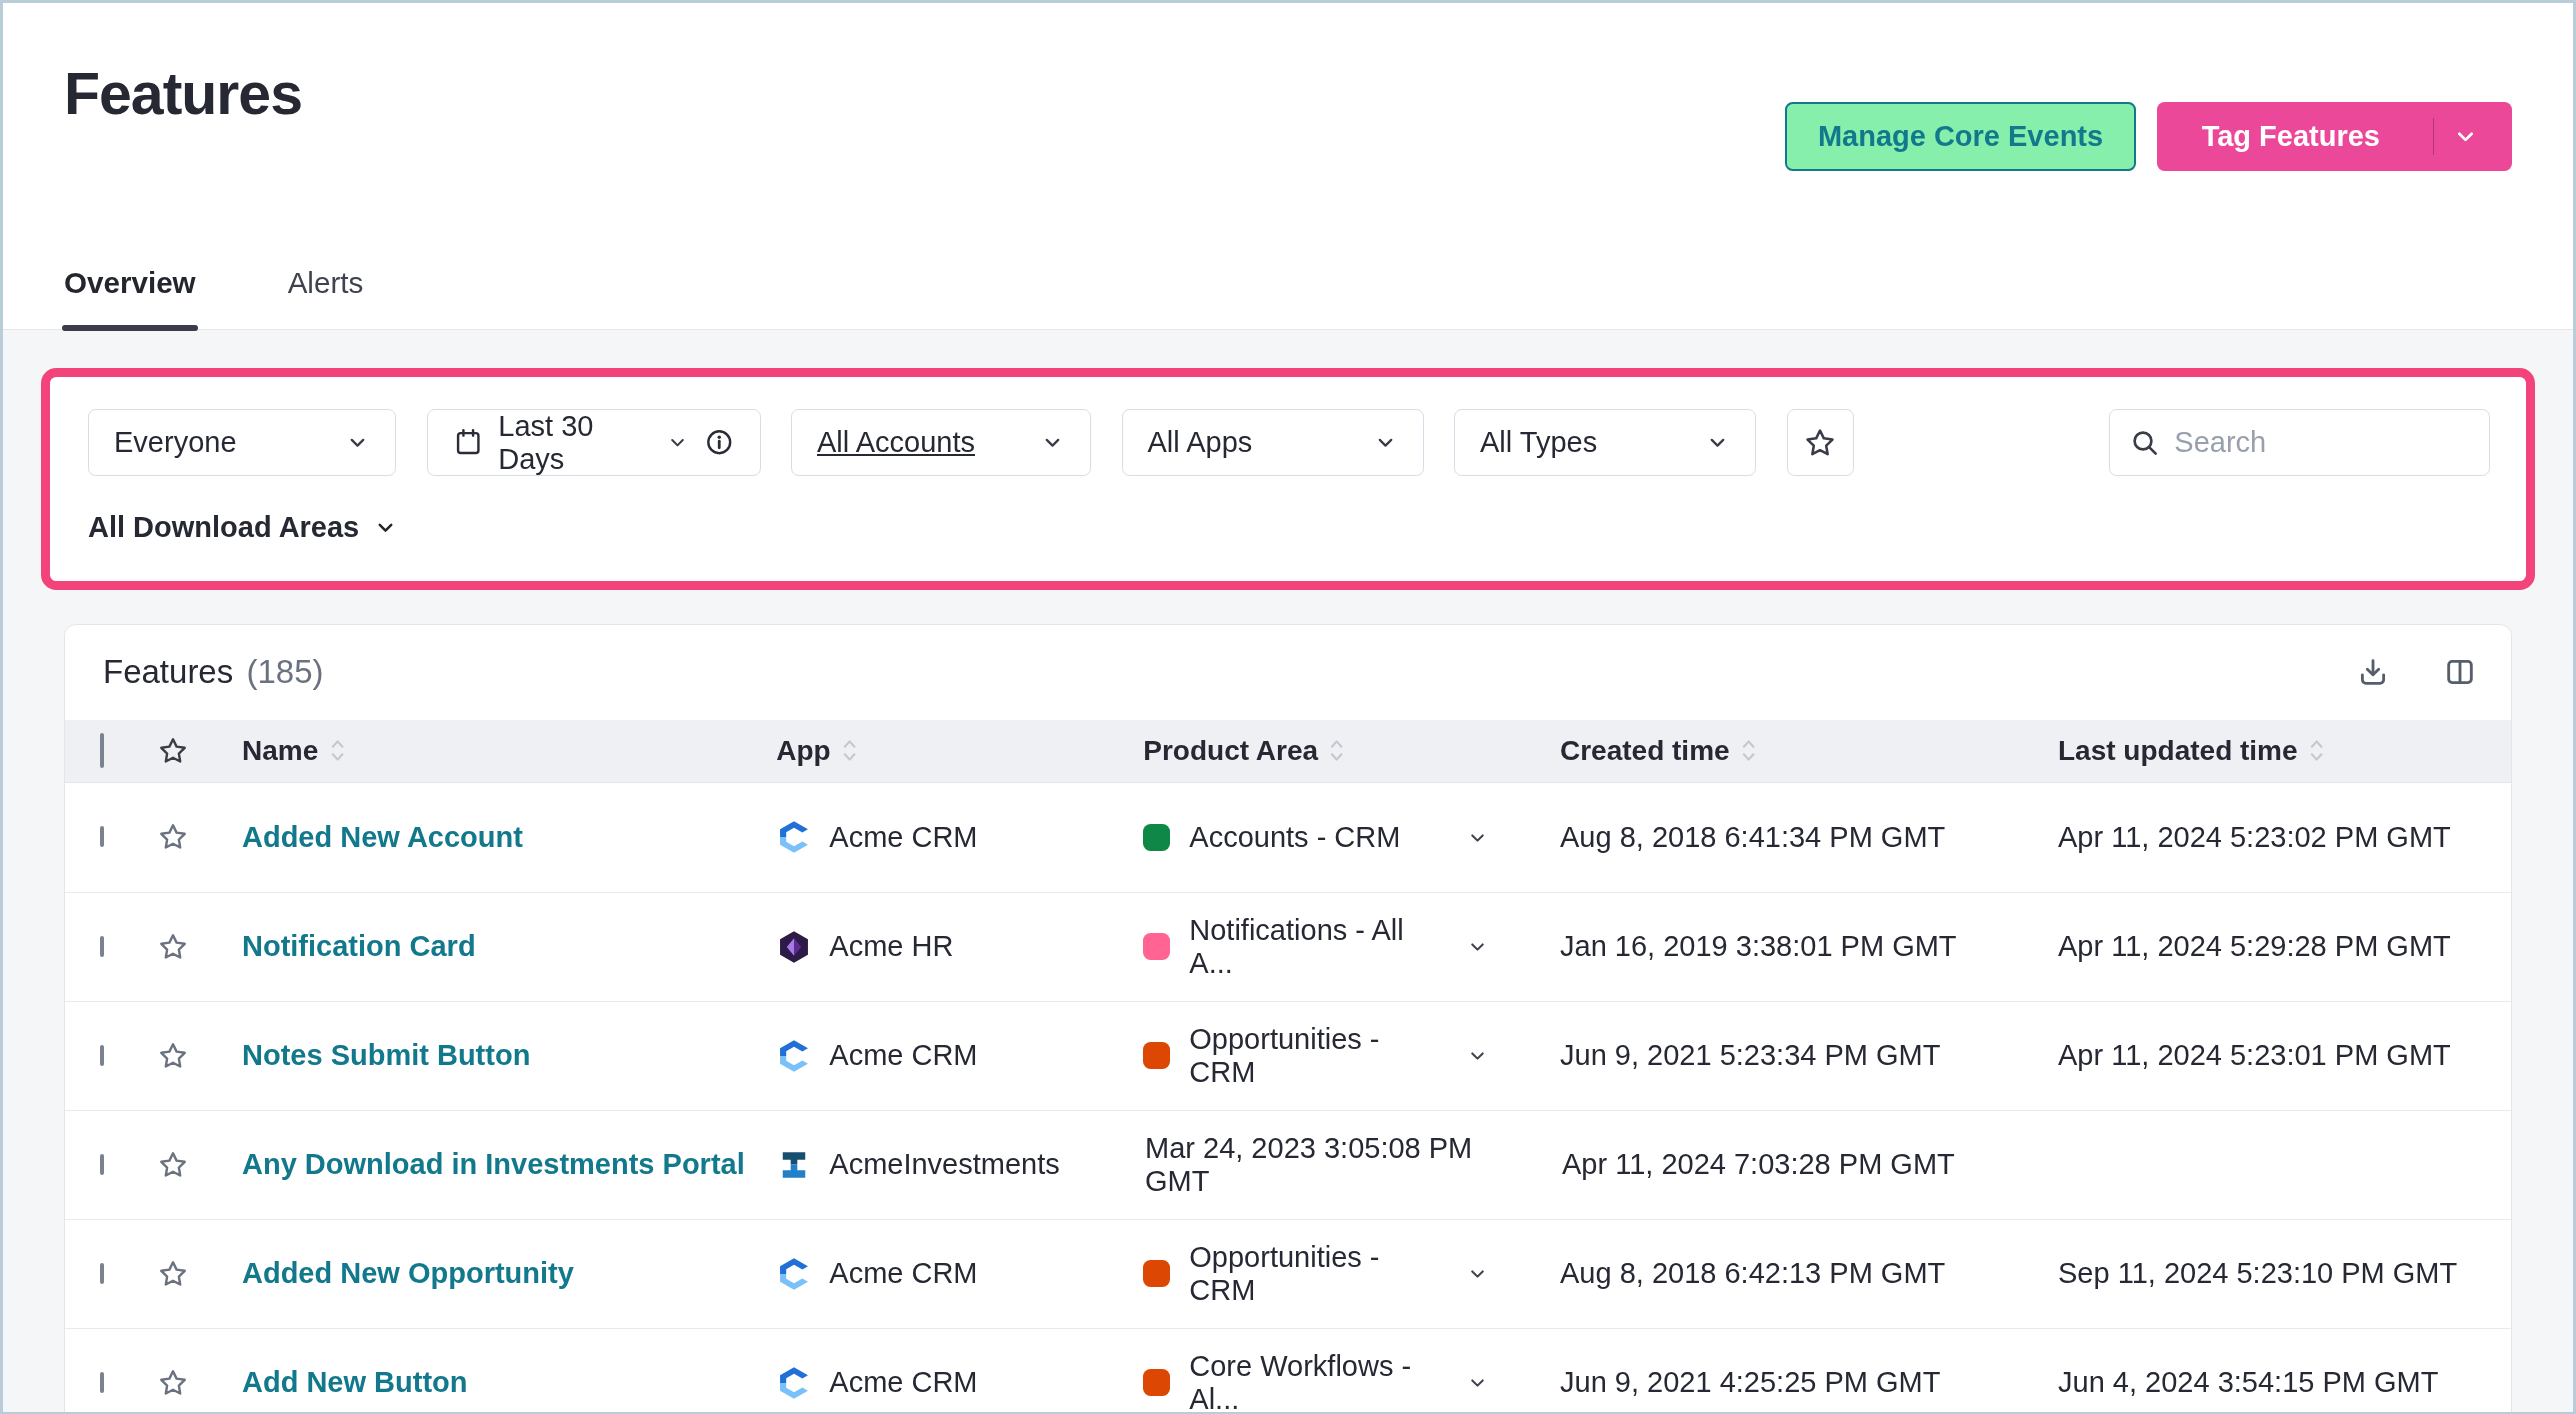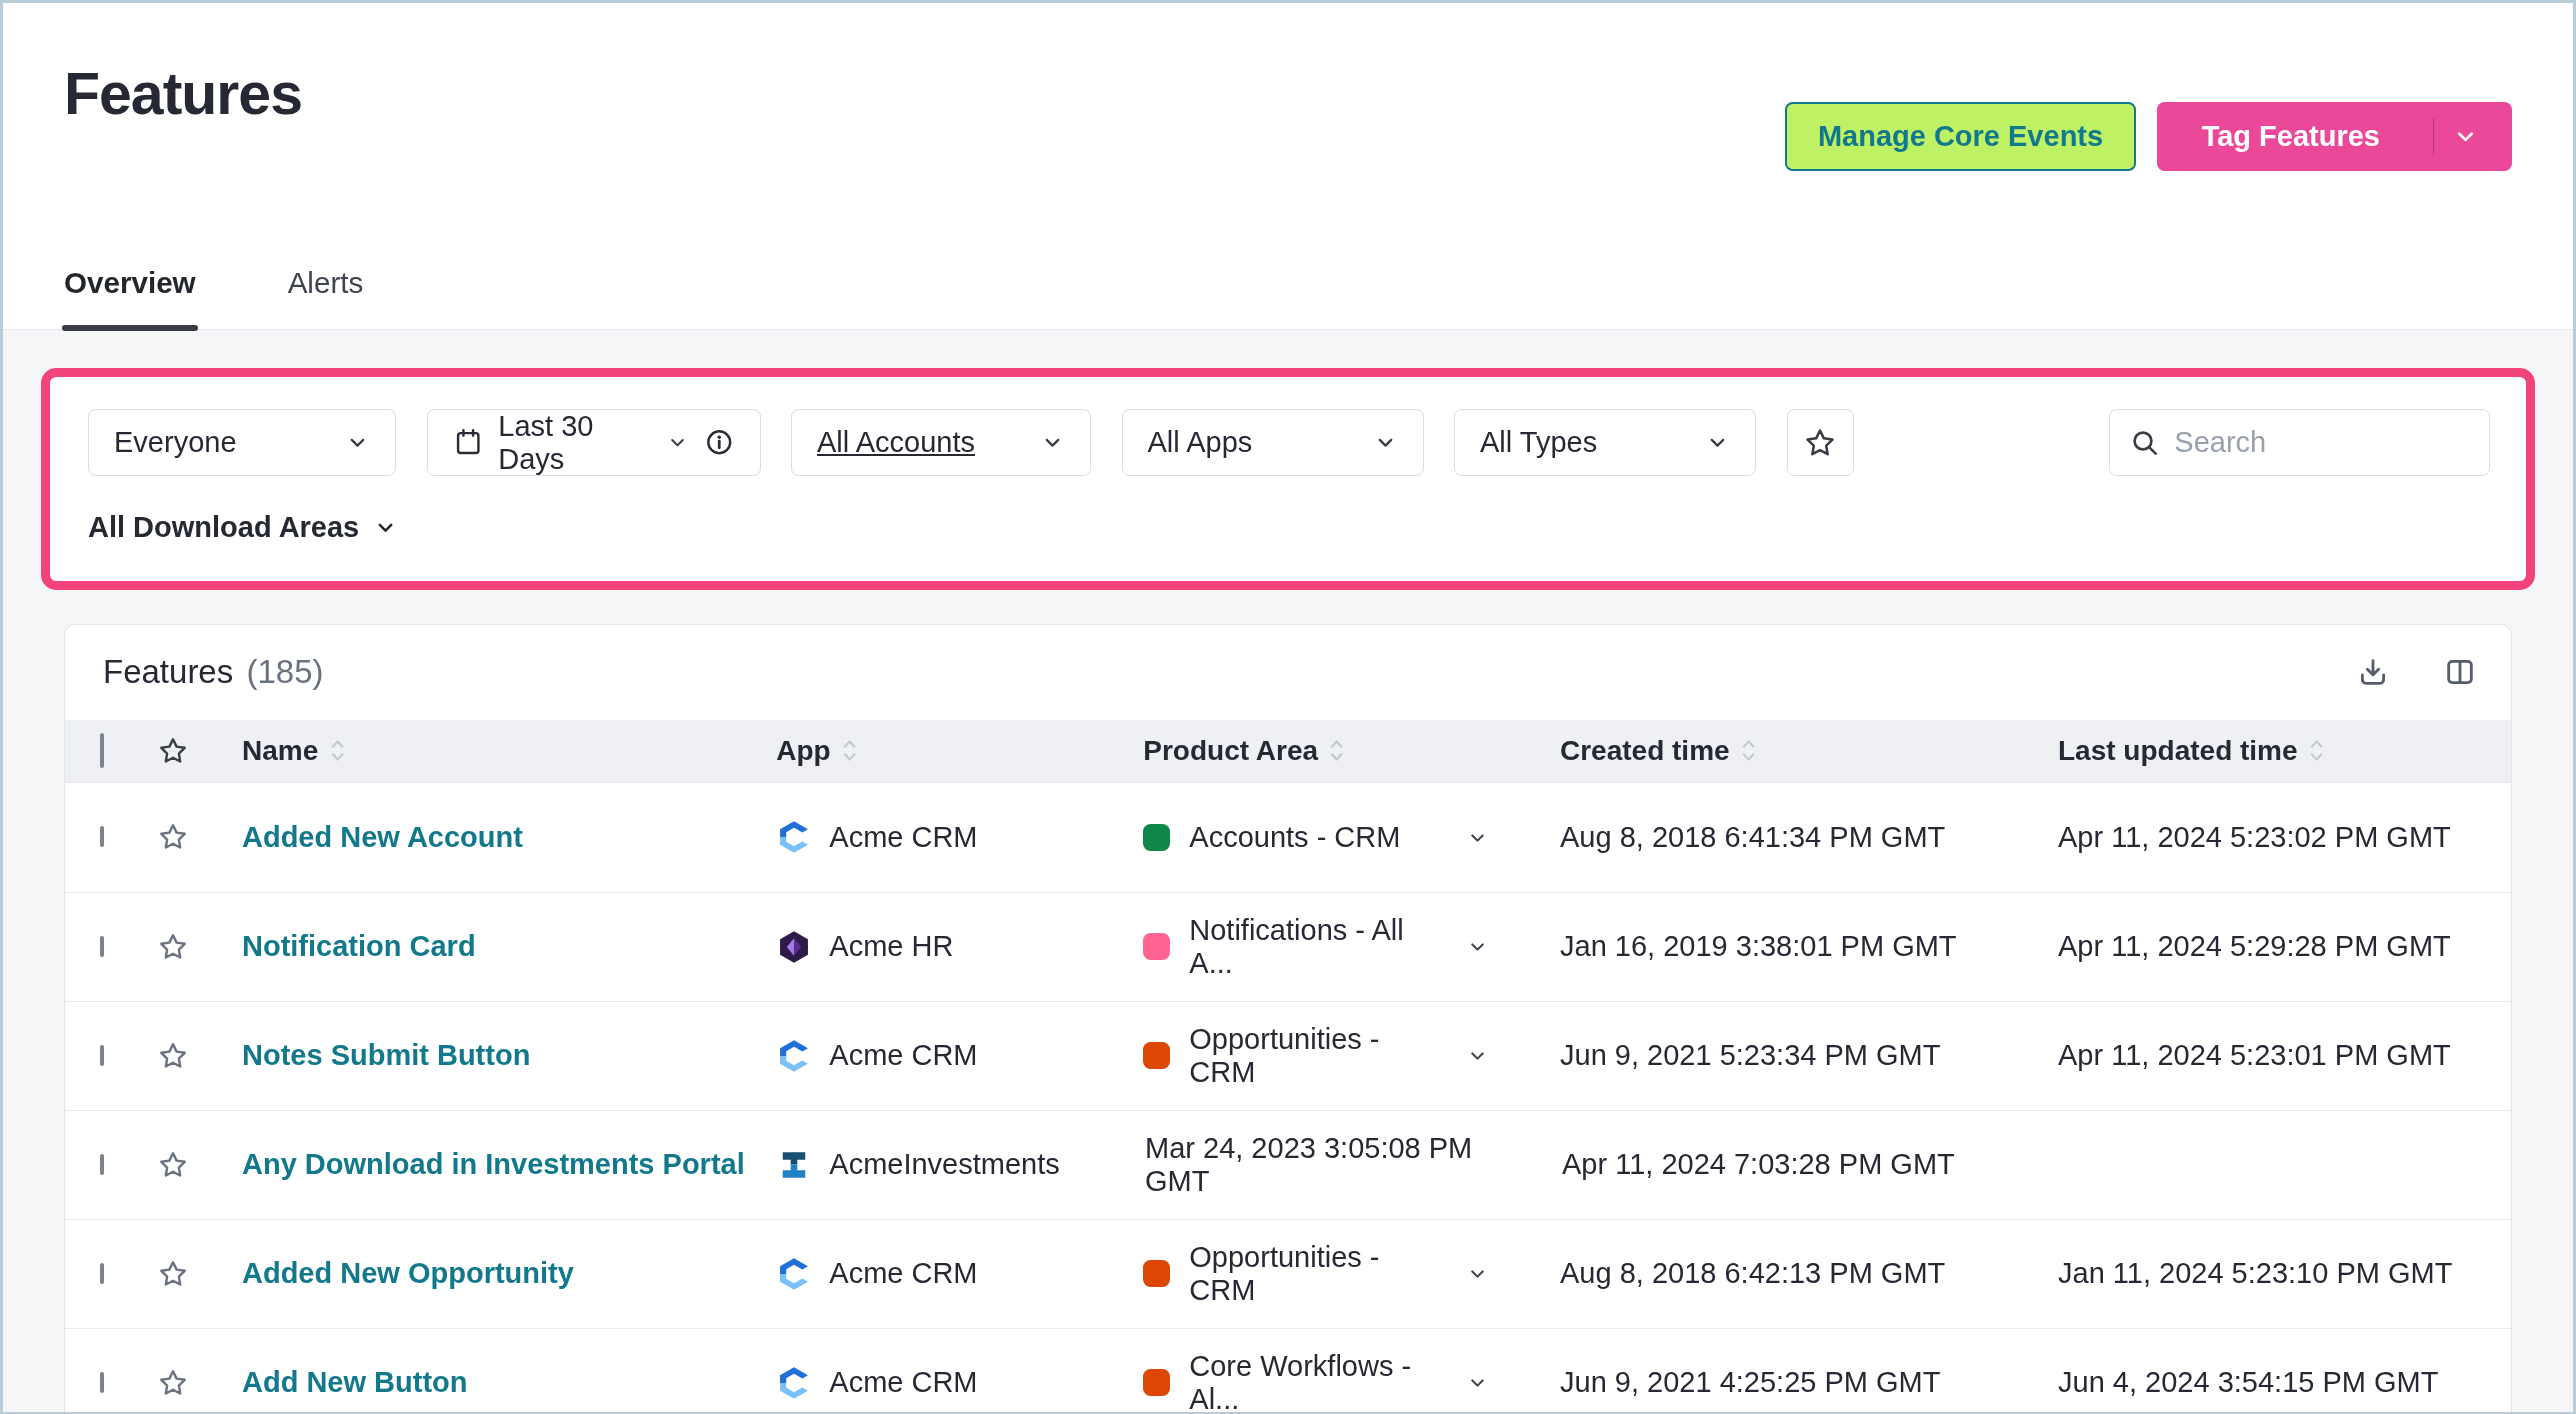--- a/index.html
+++ b/index.html
@@ -9,21 +9,21 @@
     border: 3.8px solid #B8CDD9;
     background: #FFFFFF;
     color: #262933;
     overflow: hidden;
   }
   
   .top { display: flex; justify-content: space-between; align-items: flex-start; padding: 55px 61px 0 61px; background: #fff; }
   .page-title { font-size: 59px; font-weight: 700; letter-spacing: -1px; line-height: 72px; color: #262933; }
   .actions { display: flex; gap: 21px; margin-top: 44px; }
   .btn { height: 69px; border-radius: 7.6px; font-size: 29px; font-weight: 700; display: flex; align-items: center; cursor: pointer; }
-  .btn-outline { border: 2.9px solid #12788C; color: #12788C; background: #bef264; padding: 0 30.5px; align-items: center; }
+  .btn-outline { border: 2.9px solid #12788C; color: #12788C; background: #86efac; padding: 0 30.5px; align-items: center; }
   .btn-solid { background: #ec4899; color: #fff; border: none; overflow: hidden; padding: 16px; gap: 24px; }
   .btn-solid .lbl { padding: 0 29px; }
   .btn-solid .split { width: 63px; height: 100%; display: flex; align-items: center; justify-content: center; border-left: 1.9px solid rgba(0,0,0,0.25); }
   
   .tabs { display: flex; gap: 92px; padding: 0 61px; margin-top: 95px; border-bottom: 1.9px solid #E5E7EC; }
   .tab { font-size: 29.6px; padding-bottom: 29px; position: relative; cursor: pointer; }
   .tab.active { font-weight: 700; color: #24262E; }
   .tab.inactive { font-weight: 400; color: #3F434E; }
   .tab.active::after { content: ""; position: absolute; left: -1.9px; right: -1.9px; bottom: -1.9px; height: 5.7px; background: #3A3D47; border-radius: 2.9px; }
   
@@ -414,21 +414,21 @@
         <div class="c-area">
           <span class="swatch" style="background-color: rgb(220, 71, 3);"></span>
           <span class="cell-text">Opportunities - CRM</span>
           <span class="area-chev">
             <svg width="25" height="25" viewBox="0 0 24 24">
                 <path d="M7 10 L12 15 L17 10" stroke="#3F434E" stroke-width="2" fill="none" stroke-linecap="round" stroke-linejoin="round"></path>
               </svg>
           </span>
         </div>
         <div class="c-created"><span class="cell-text">Aug 8, 2018 6:42:13 PM GMT</span></div>
-        <div class="c-updated"><span class="cell-text">Jan 11, 2024 5:23:10 PM GMT</span></div>
+        <div class="c-updated"><span class="cell-text">Sep 11, 2024 5:23:10 PM GMT</span></div>
       </div>
 
       <div class="grid-row trow">
         <div class="c-check"><span class="checkbox"></span></div>
         <div class="c-star">
           <span>
             <svg width="32" height="32" viewBox="0 0 24 24" fill="none" stroke="#6A717F" stroke-width="1.8" stroke-linejoin="round">
                 <path d="M12 3.2 L14.7 8.7 L20.8 9.6 L16.4 13.9 L17.4 19.9 L12 17.1 L6.6 19.9 L7.6 13.9 L3.2 9.6 L9.3 8.7 Z"></path>
               </svg>
           </span>

